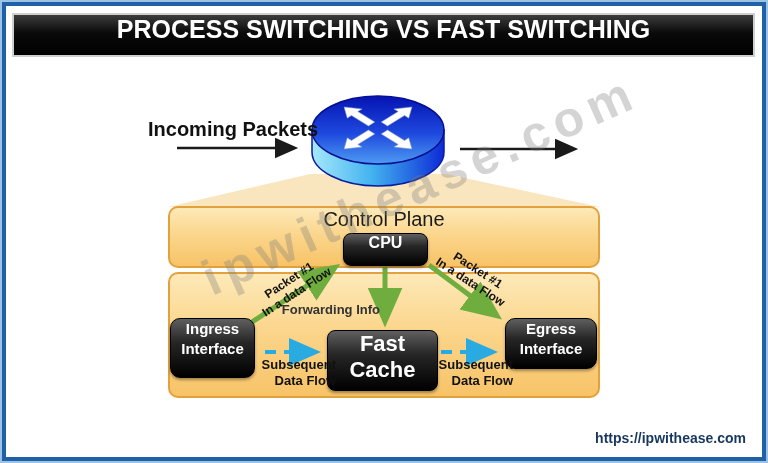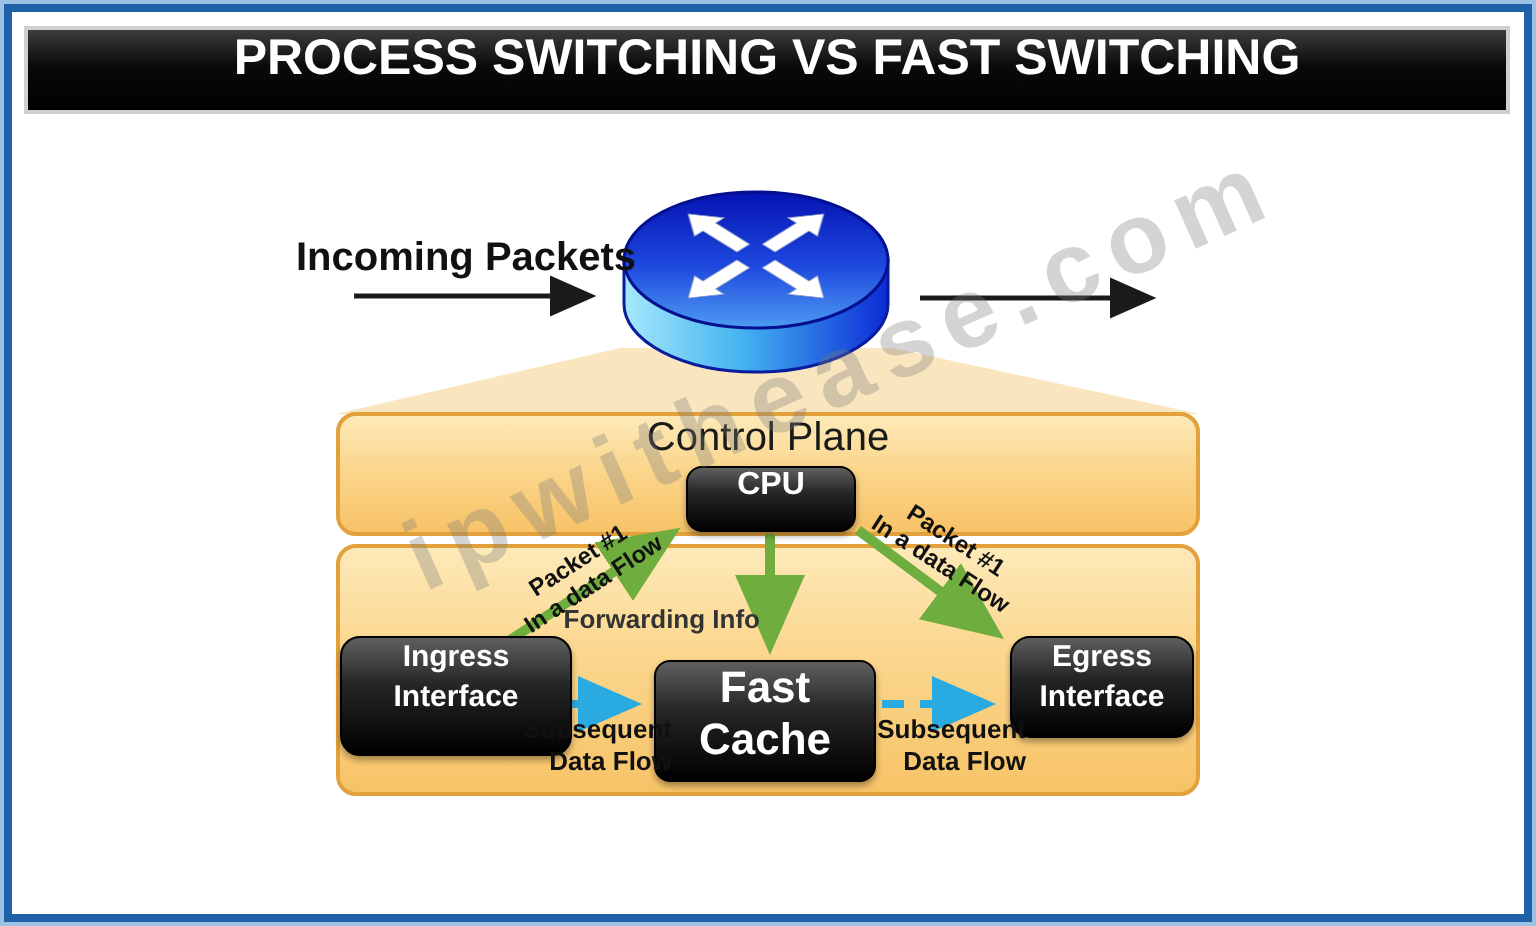--- a/index.html
+++ b/index.html
@@ -102,21 +102,21 @@
     <div>Packet #1</div>
     <div>In a data Flow</div>
   </div>
   <div class="abs pkt-label" style="left:414px;top:262px;width:120px;transform:rotate(33deg);">
     <div>Packet #1</div>
     <div>In a data Flow</div>
   </div>
 
   <div class="abs flow-label" style="left:240px;top:302px;width:140px;color:#333;">Forwarding Info</div>
 
-  <div class="abs blackbox" style="left:170px;top:318px;width:116px;height:60px;font-size:15px;line-height:1.35;">
+  <div class="abs blackbox" style="left:170px;top:318px;width:85px;height:60px;font-size:15px;line-height:1.35;">
     <div>Ingress</div>
     <div>Interface</div>
   </div>
   <div class="abs blackbox" style="left:327px;top:330px;width:111px;height:61px;font-size:22px;border-radius:8px;">
     <span>Fast Cache</span>
   </div>
   <div class="abs blackbox" style="left:505px;top:318px;width:92px;height:51px;font-size:15px;line-height:1.35;">
     <div>Egress</div>
     <div>Interface</div>
   </div>
@@ -126,14 +126,15 @@
     <div>Data Flow</div>
   </div>
   <div class="abs flow-label" style="left:433px;top:357px;width:80px;">
     <div>Subsequent</div>
     <div>Data Flow</div>
   </div>
 
 
   <div class="abs watermark">ipwithease.com</div>
 
+  <a class="abs footer-url" href="#">https://ipwithease.com</a>
 
 </div>
 
 </body></html>

